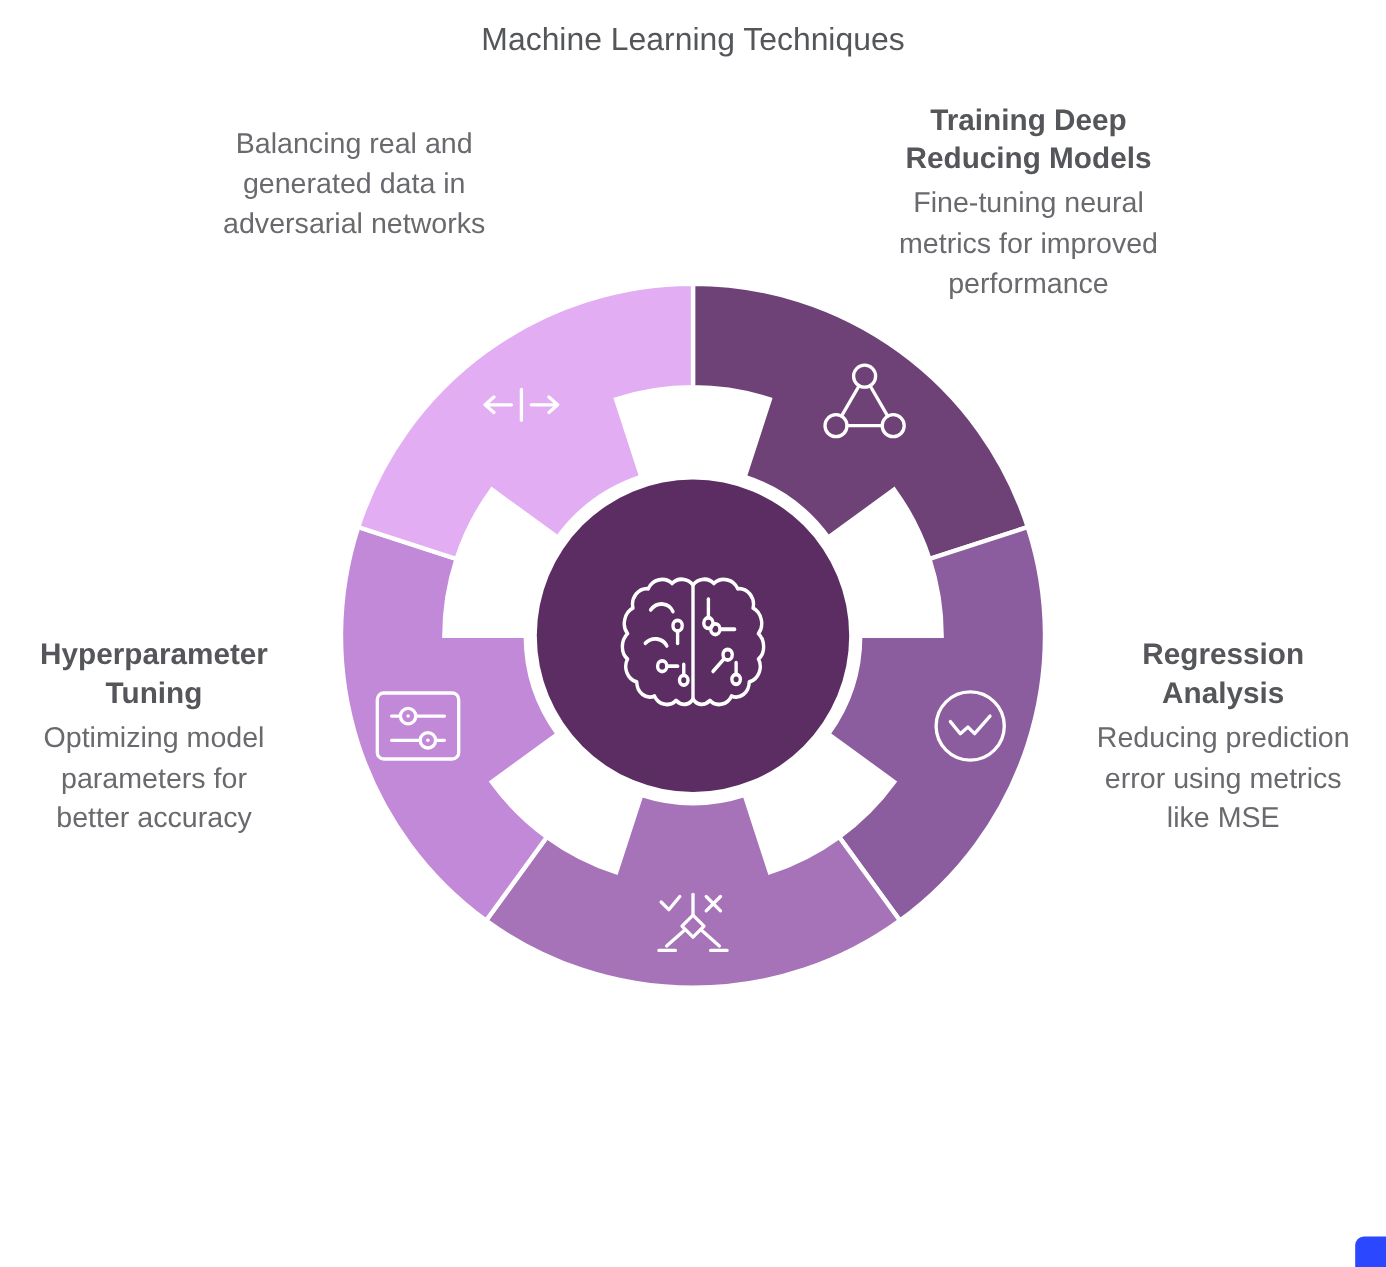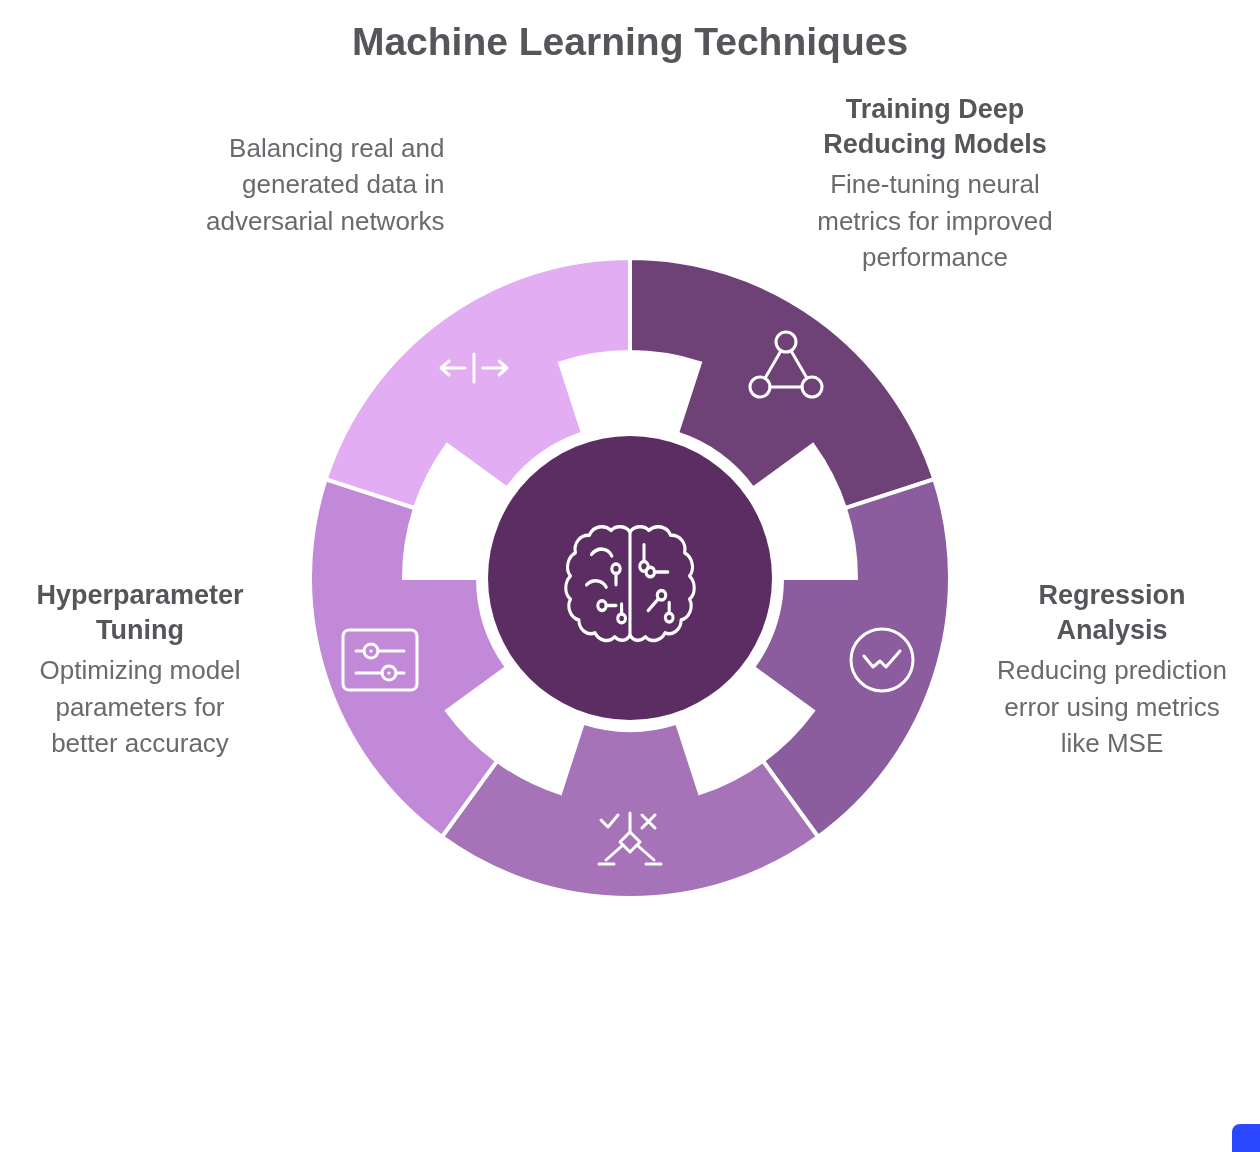--- a/index.html
+++ b/index.html
@@ -13,22 +13,22 @@
     width: 1260px;
     height: 1152px;
     background: #ffffff;
     overflow: hidden;
   }
   .page-title {
     position: absolute;
     top: 20px;
     left: 50%;
     transform: translateX(-50%);
-    font-size: 39px;
-    font-weight: bold;
+    font-size: 29px;
+    font-weight: normal;
     color: #54565a;
     white-space: nowrap;
     z-index: 2;
   }
   .wheel-svg {
     position: absolute;
     top: 0;
     left: 0;
     z-index: 1;
   }
@@ -44,21 +44,21 @@
     line-height: 1.3;
     color: #55565a;
   }
   .label-body {
     font-size: 26px;
     line-height: 1.4;
     color: #696a6e;
     margin-top: 4px;
   }
   .lb-gans            { left: 322px;  top: 108px; width: 245px; }
-  .lb-gans .label-body{ margin-top: 22px; text-align: right; }
+  .lb-gans .label-body{ margin-top: 4px; }
   .lb-training        { left: 935px;  top: 92px;  width: 245px; }
   .lb-regression      { left: 1112px; top: 578px; width: 240px; }
   .lb-hyperparameter  { left: 140px;  top: 578px; width: 240px; }
   .lb-classification  { left: 630px;  top: 936px; width: 225px; }
   .lb-classification .label-body { margin-top: 20px; }
   .corner-badge {
     position: absolute;
     right: -8px;
     bottom: -8px;
     width: 36px;

